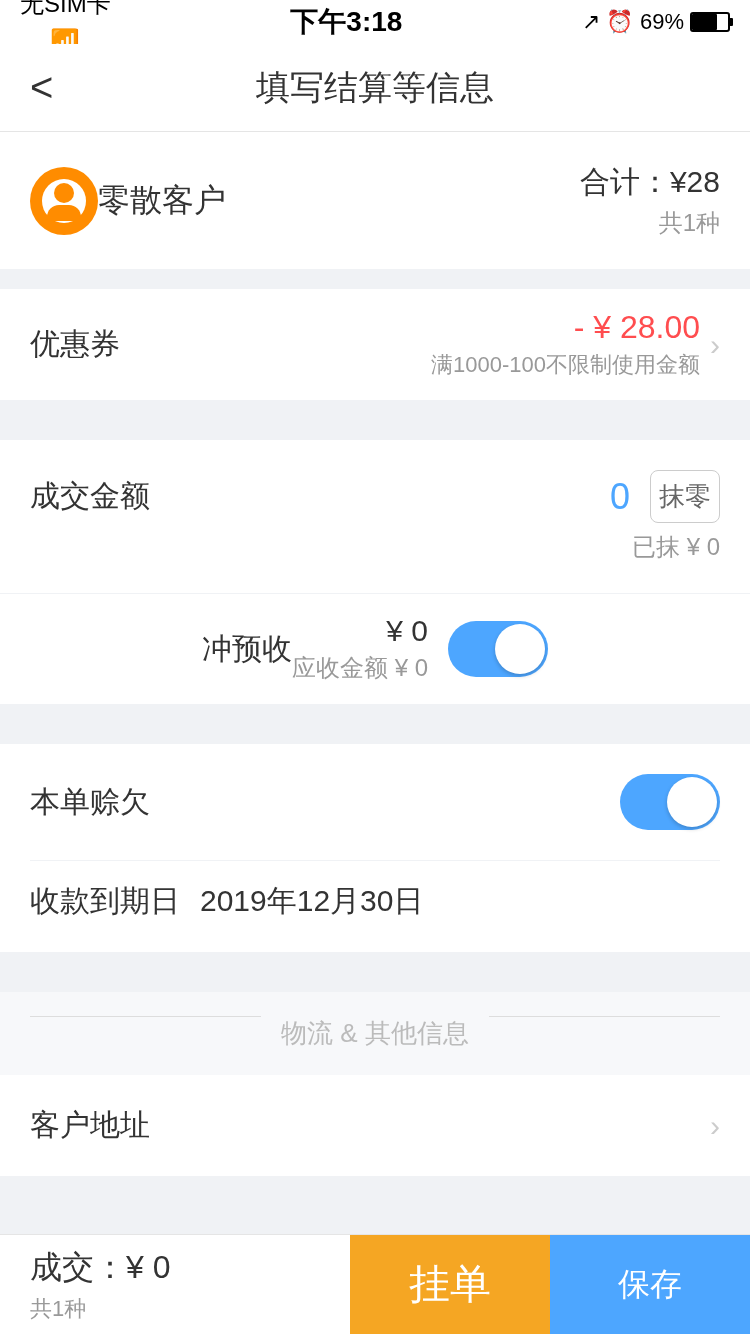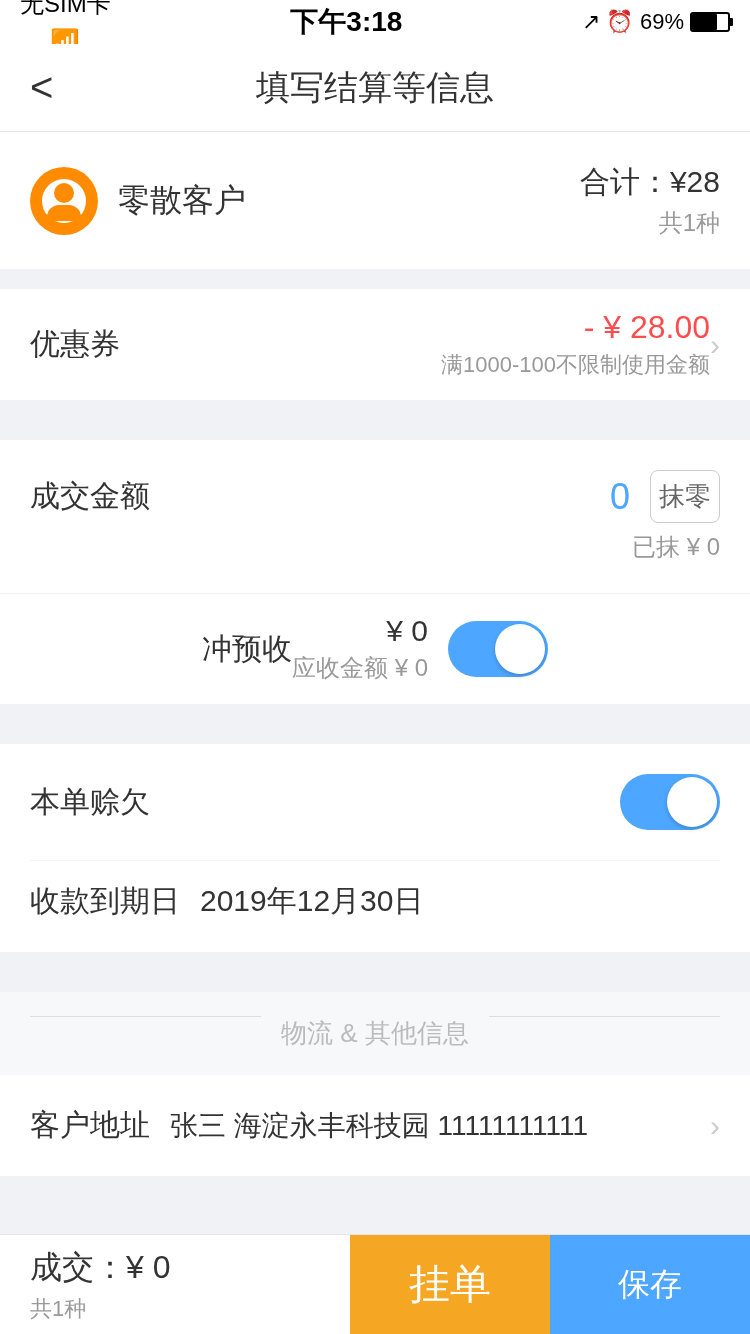--- a/index.html
+++ b/index.html
@@ -96,21 +96,20 @@
     .customer-row {
       display: flex;
       align-items: center;
       justify-content: space-between;
       padding: 30px 30px;
       background: #fff;
     }
     .customer-left {
       display: flex;
       align-items: center;
-      gap: 20px;
     }
     .customer-avatar {
       width: 68px;
       height: 68px;
       border-radius: 50%;
       background: #ff8c00;
       display: flex;
       align-items: center;
       justify-content: center;
     }
@@ -175,20 +174,21 @@
       padding: 20px 30px;
       background: #fff;
     }
     .coupon-label {
       font-size: 30px;
       color: #333;
     }
     .coupon-right {
       display: flex;
       align-items: center;
+      gap: 10px;
     }
     .coupon-info {
       text-align: right;
     }
     .coupon-discount {
       font-size: 32px;
       color: #ff4d4f;
       font-weight: 500;
     }
     .coupon-desc {
@@ -523,21 +523,20 @@
 
   <div class="logistics-header">
     <div class="logistics-line"></div>
     <span class="logistics-title">物流 &amp; 其他信息</span>
     <div class="logistics-line"></div>
   </div>
 
   <div class="card">
     <div class="address-row">
       <span class="address-label">客户地址</span>
-      <span class="address-value">张三 海淀永丰科技园 11111111111</span>
       <span class="chevron-right">›</span>
     </div>
   </div>
 
 </div>
 
 <div class="bottom-bar">
   <div class="bottom-summary">
     <div class="bottom-deal">
       <span>成交：</span><span>¥ 0</span>

